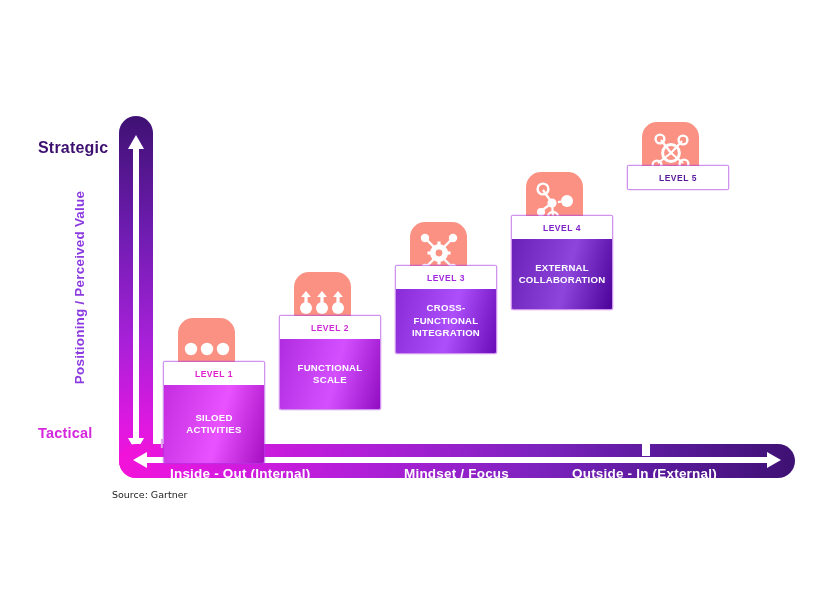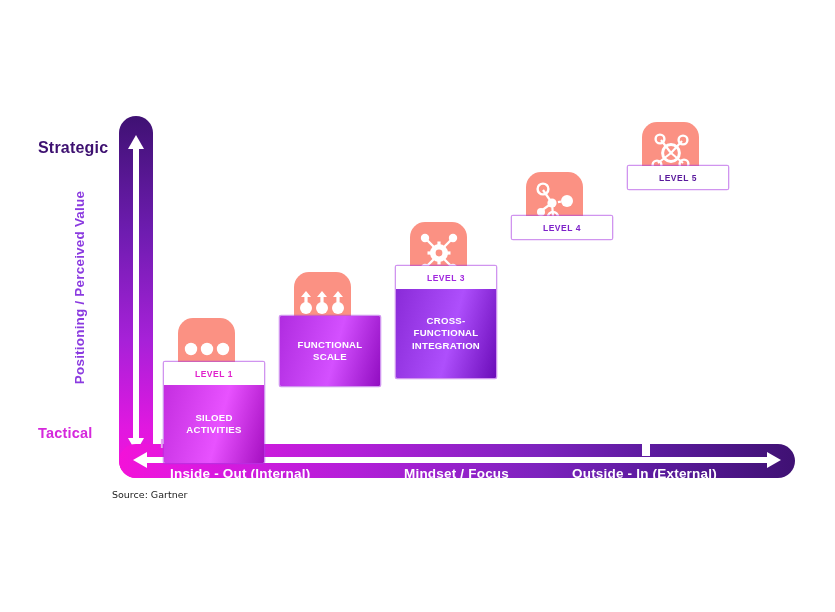--- a/index.html
+++ b/index.html
@@ -128,20 +128,23 @@
             <circle cx="8" cy="19" r="6"></circle>
           </g>
           <g transform="translate(32,0)">
             <path d="M8 2 L13 8 L9.6 8 L9.6 14 L6.4 14 L6.4 8 L3 8 Z"></path>
             <circle cx="8" cy="19" r="6"></circle>
           </g>
         </g>
       </svg>
     </div>
     <div class="card">
+      <div class="card-head">
+        <span style="color: rgb(206, 43, 214);">LEVEL 2</span>
+      </div>
       <div class="card-body" style="height: 70px; background: linear-gradient(105deg, rgb(176, 44, 224) 0%, rgb(212, 80, 255) 55%, rgb(145, 13, 193) 100%);">
         <span>
           <i style="font-style:normal">FUNCTIONAL</i><br>
           <i style="font-style:normal">SCALE</i>
         </span>
       </div>
     </div>
   </div>
 
   <div class="lvl" id="lvl2" style="left:396px;top:222px;">
@@ -166,21 +169,21 @@
           <rect x="10.5" y="19.4" width="4.5" height="3.2"></rect>
           <rect x="29" y="19.4" width="4.5" height="3.2"></rect>
         </g>
         <circle cx="22" cy="21" r="3.4" fill="#FB9183"></circle>
       </svg>
     </div>
     <div class="card">
       <div class="card-head">
         <span style="color: rgb(161, 40, 222);">LEVEL 3</span>
       </div>
-      <div class="card-body" style="height: 89px; background: linear-gradient(105deg, rgb(138, 43, 216) 0%, rgb(174, 79, 252) 55%, rgb(107, 12, 185) 100%);">
+      <div class="card-body" style="height: 64px; background: linear-gradient(105deg, rgb(138, 43, 216) 0%, rgb(174, 79, 252) 55%, rgb(107, 12, 185) 100%);">
         <span>
           <i style="font-style:normal">CROSS-</i><br>
           <i style="font-style:normal">FUNCTIONAL</i><br>
           <i style="font-style:normal">INTEGRATION</i>
         </span>
       </div>
     </div>
   </div>
 
   <div class="lvl" id="lvl3" style="left:512px;top:172px;">
@@ -198,20 +201,26 @@
           <circle cx="9" cy="30" r="4"></circle>
           <circle cx="21" cy="35" r="5" fill="none" stroke="#fff" stroke-width="2.4"></circle>
           <circle cx="35" cy="19" r="6"></circle>
         </g>
       </svg>
     </div>
     <div class="card">
       <div class="card-head">
         <span style="color: rgb(126, 34, 201);">LEVEL 4</span>
       </div>
+      <div class="card-body" style="height: 70px; background: linear-gradient(105deg, rgb(106, 33, 184) 0%, rgb(142, 69, 220) 55%, rgb(75, 2, 153) 100%);">
+        <span>
+          <i style="font-style:normal">EXTERNAL</i><br>
+          <i style="font-style:normal">COLLABORATION</i>
+        </span>
+      </div>
     </div>
   </div>
 
   <div class="lvl" id="lvl4" style="left:628px;top:122px;">
     <div class="badge" style="background: rgb(251, 145, 131);">
       <svg width="44" height="42" viewBox="0 0 44 42">
         <g stroke="#fff" stroke-width="2.2" fill="none">
           <line x1="22" y1="21" x2="12" y2="8"></line>
           <line x1="22" y1="21" x2="33" y2="9"></line>
           <line x1="22" y1="21" x2="9" y2="31"></line>

